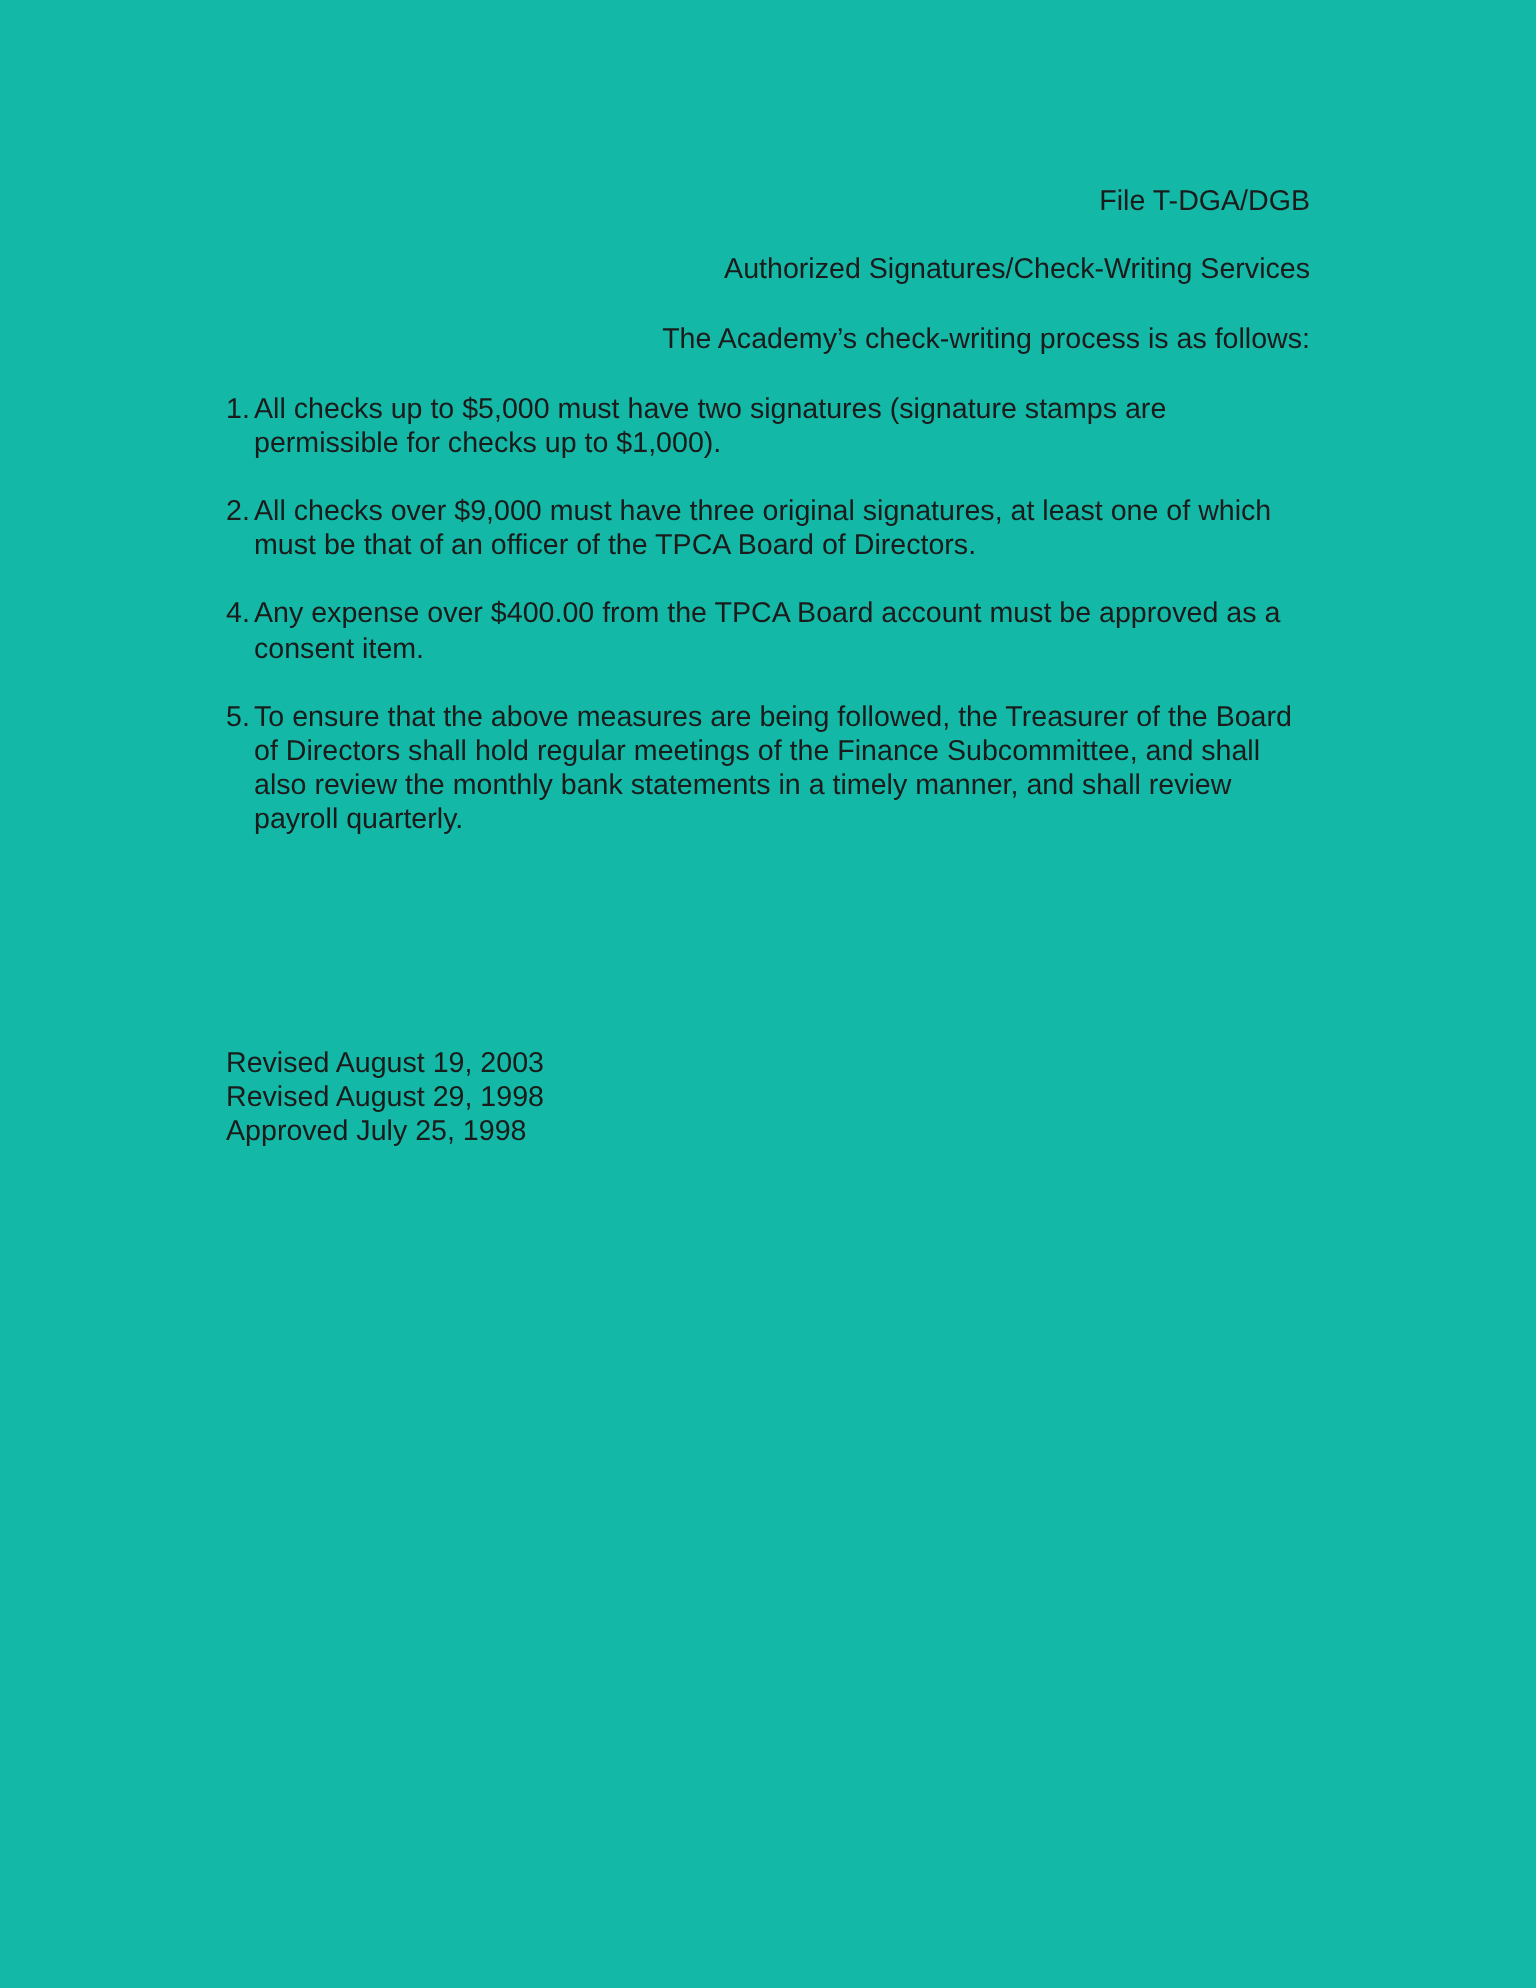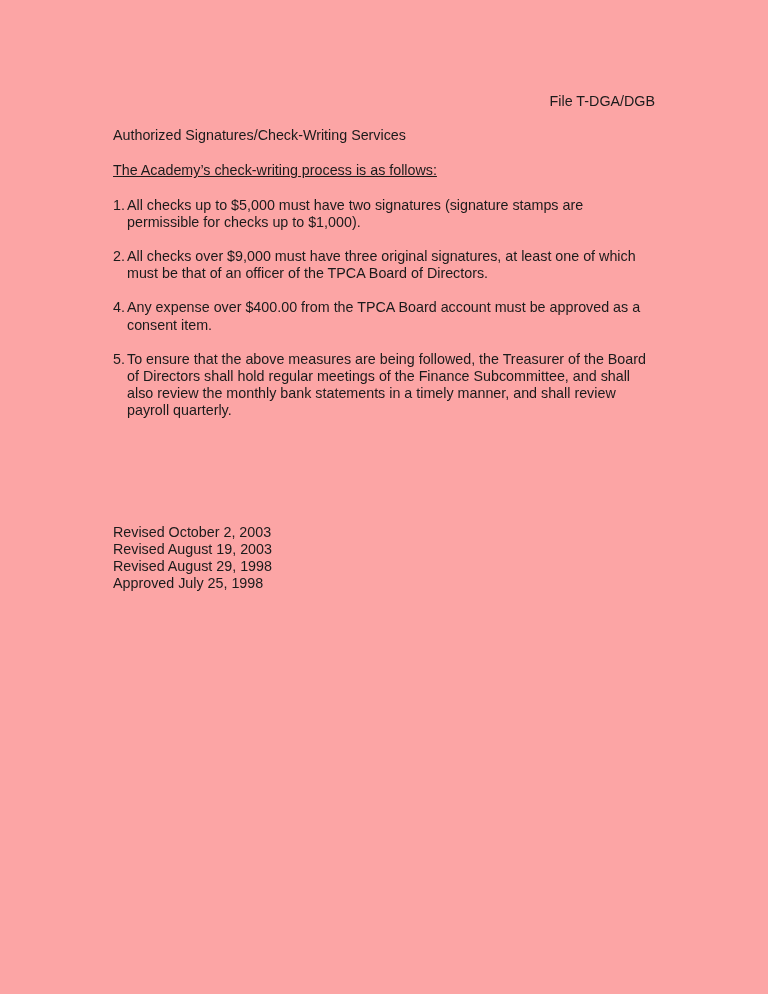--- a/index.html
+++ b/index.html
@@ -4,41 +4,40 @@
 <style>
   html, body {
     margin: 0;
     padding: 0;
     background: #ffffff;
   }
   .page {
     position: relative;
     width: 768px;
     height: 994px;
-    background: #fca5a5;
+    background: #14b8a6;
     box-sizing: border-box;
     padding: 93px 113px 0 113px;
     font-family: "Liberation Sans", "DejaVu Sans", sans-serif;
     font-size: 14.3px;
     line-height: 17.2px;
     color: #1b1b1b;
     overflow: hidden;
   }
   .file-ref {
     margin: 0;
     text-align: right;
   }
   .doc-title {
     margin: 17px 0 0 0;
-    text-align: left;
+    text-align: right;
   }
   .intro {
     margin: 18px 0 0 0;
-    text-align: left;
-    text-decoration: underline;
+    text-align: right;
   }
   .item {
     margin: 17px 0 0 0;
   }
   .item.hanging {
     display: flex;
     align-items: flex-start;
   }
   .item.hanging .num {
     flex: 0 0 14px;
@@ -82,19 +81,18 @@
     <span class="num">4.</span>
     <span class="txt">Any expense over $400.00 from the TPCA Board account must be approved as a consent item.</span>
   </div>
 
   <div class="item hanging">
     <span class="num">5.</span>
     <span class="txt">To ensure that the above measures are being followed, the Treasurer of the Board of Directors shall hold regular meetings of the Finance Subcommittee, and shall also review the monthly bank statements in a timely manner, and shall review payroll quarterly.</span>
   </div>
 
   <div class="history">
-    <p>Revised October 2, 2003</p>
     <p>Revised August 19, 2003</p>
     <p>Revised August 29, 1998</p>
     <p>Approved July 25, 1998</p>
   </div>
 
 </div>
 
 </body></html>

